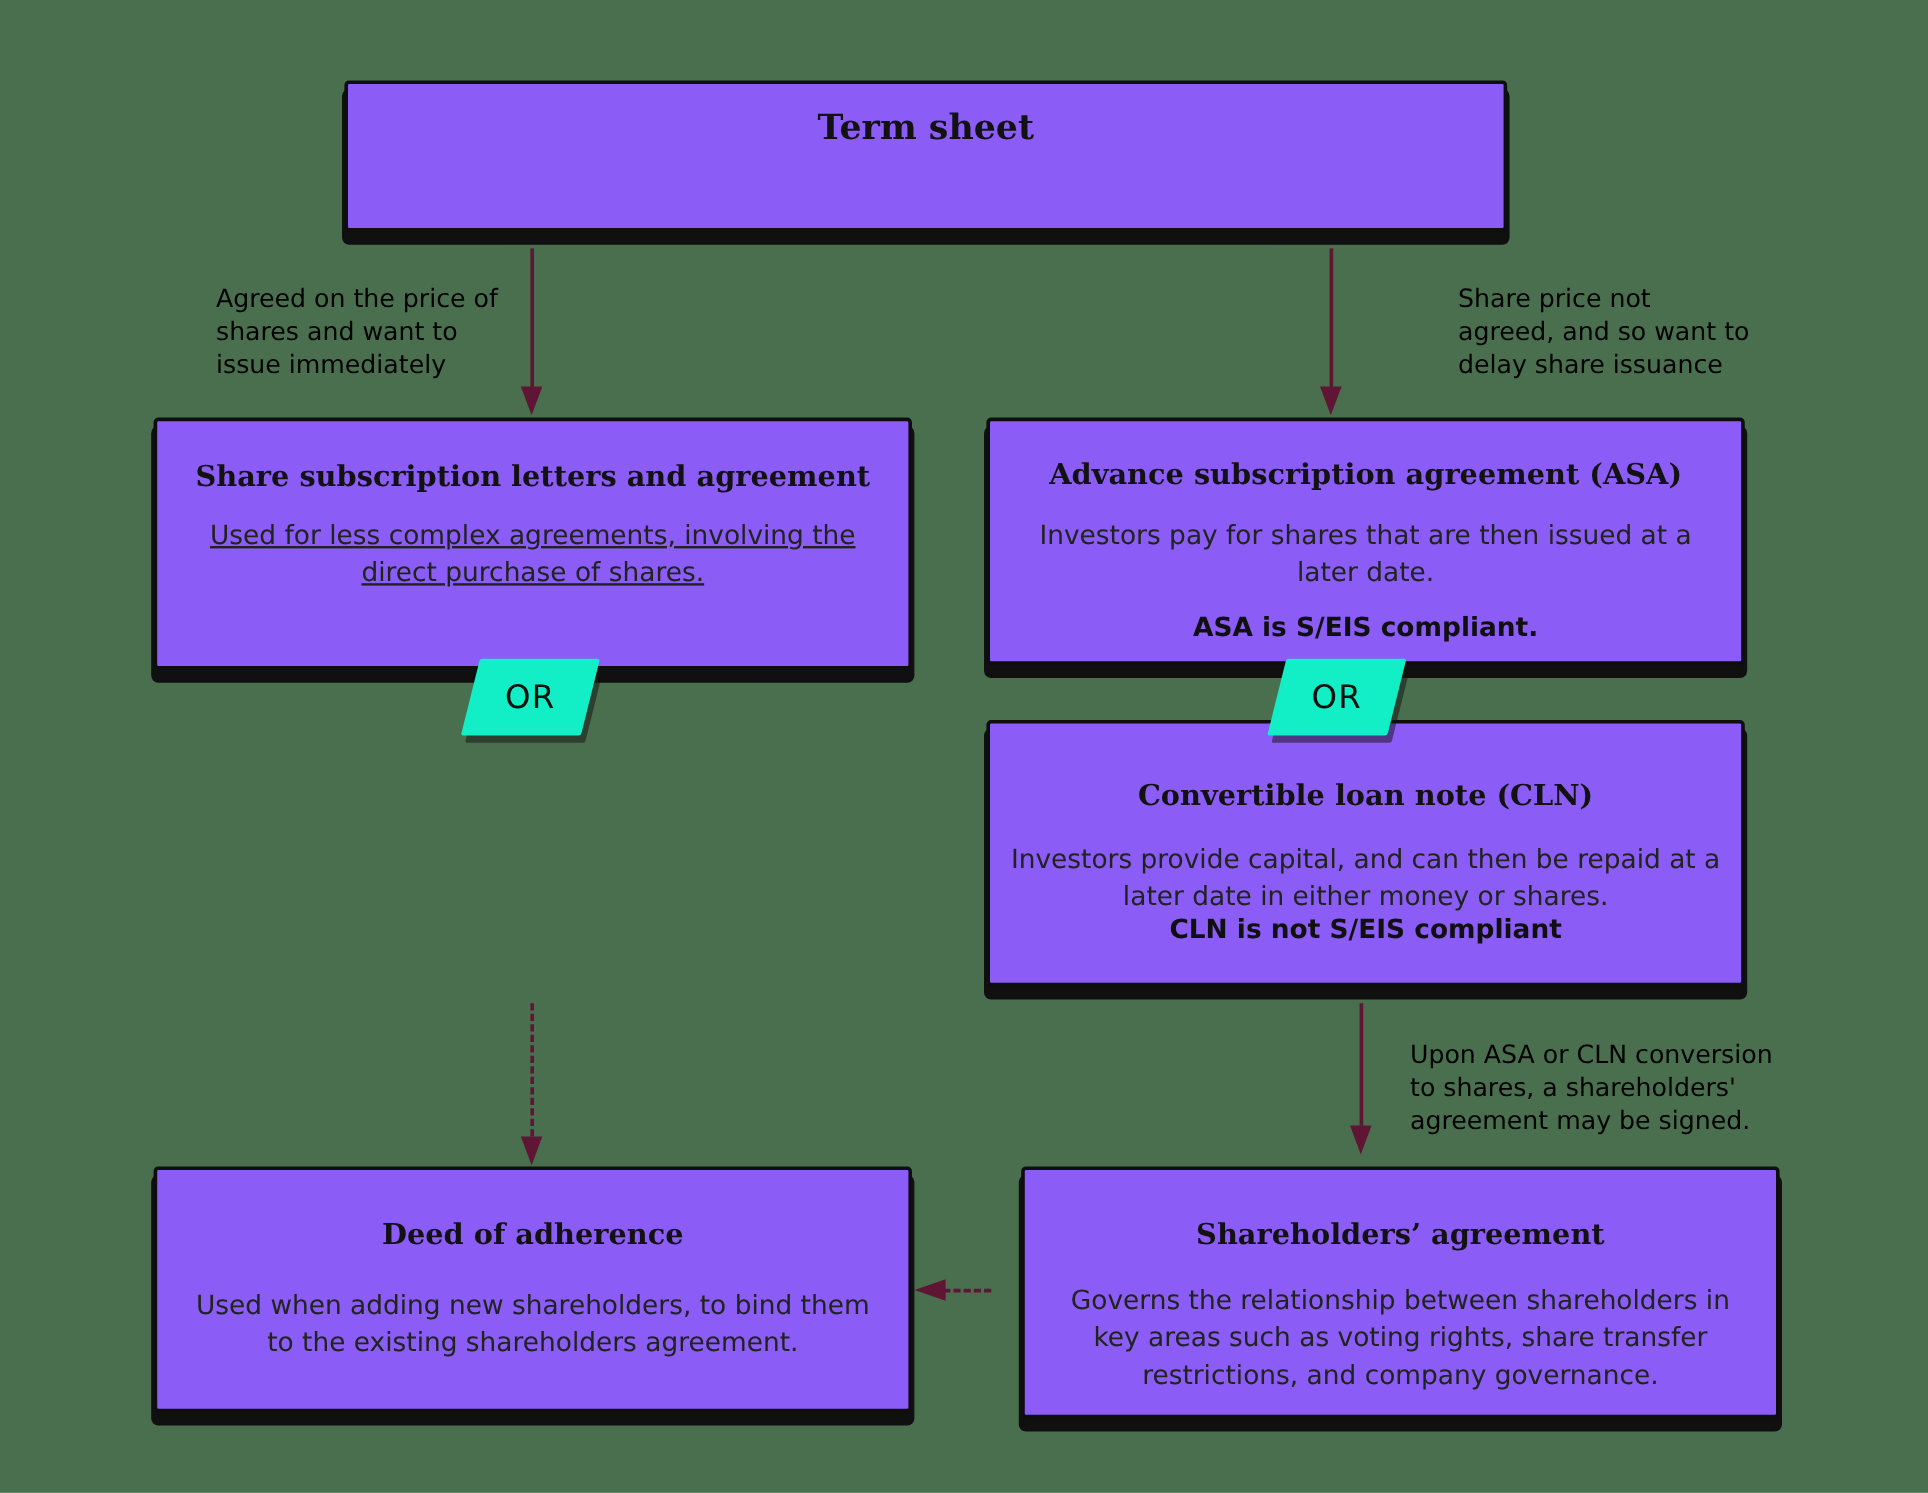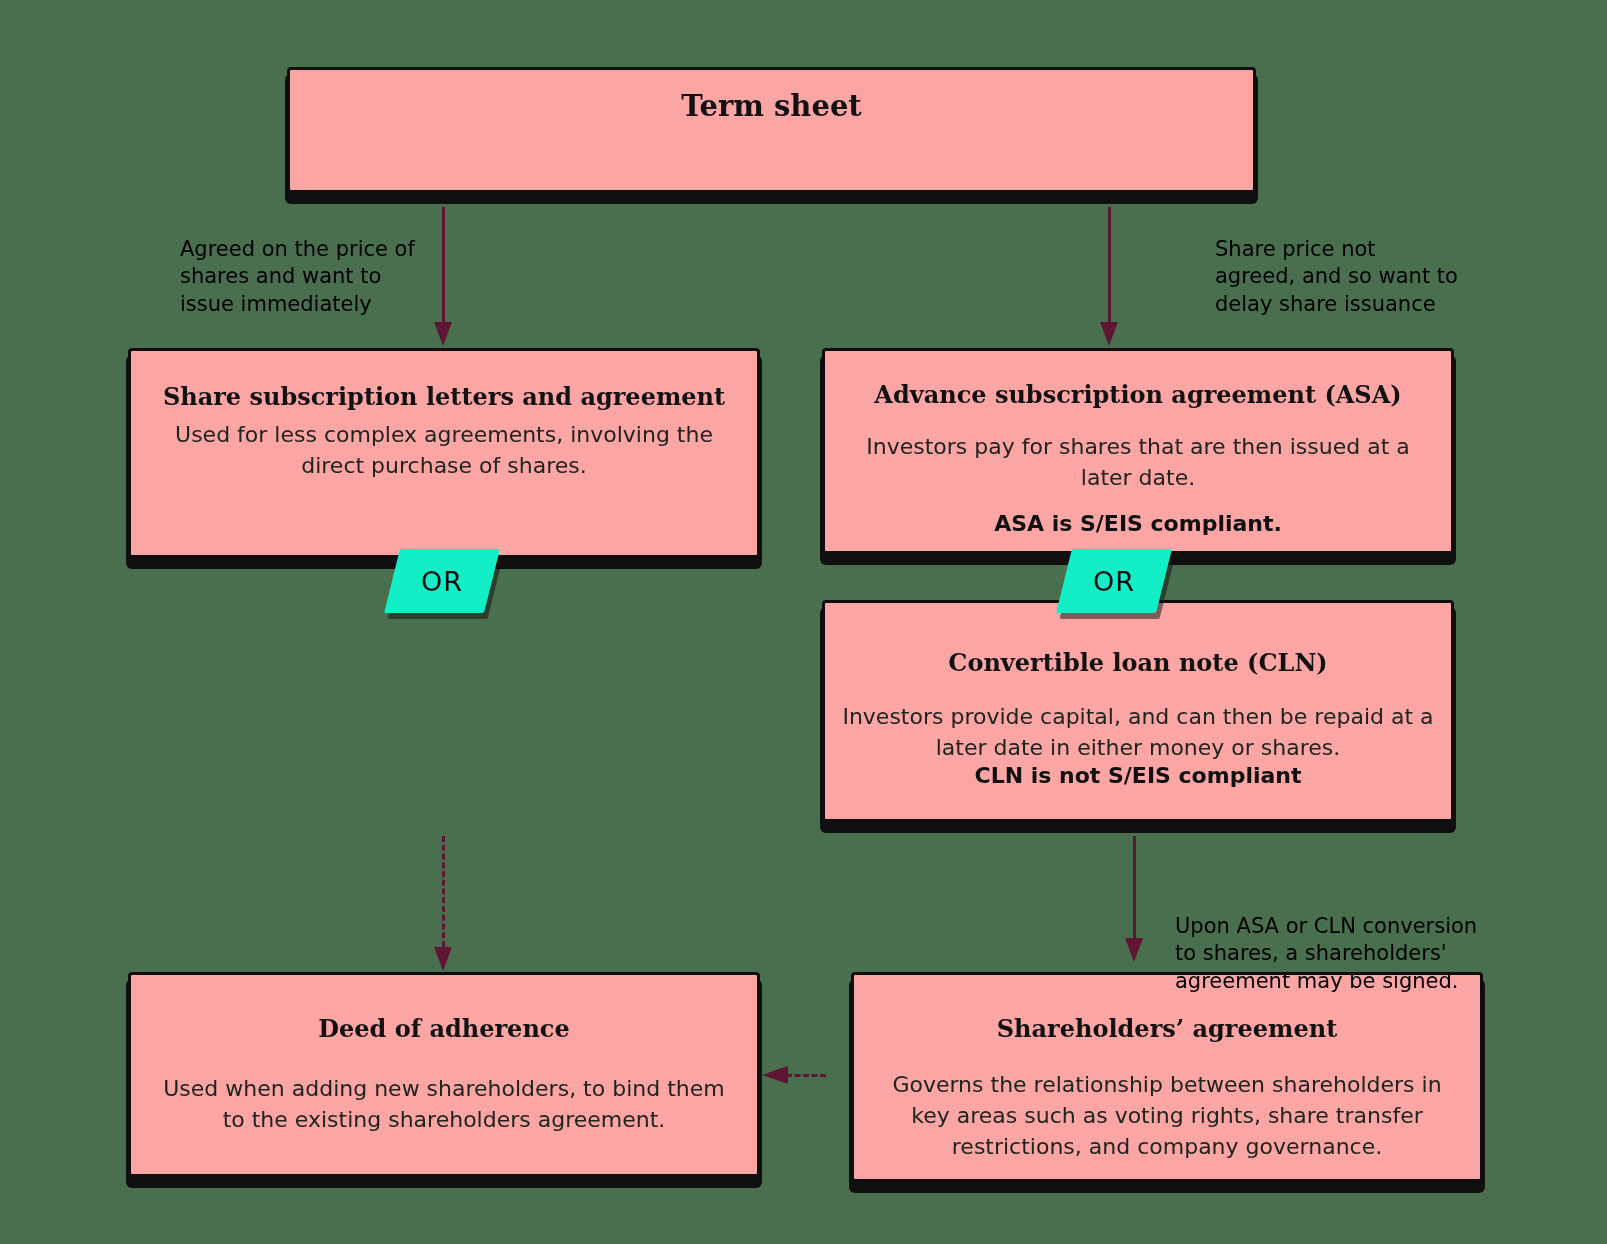--- a/index.html
+++ b/index.html
@@ -10,21 +10,21 @@
     width: 1607px;
     height: 1244px;
     background: #4a6f4e;
     font-family: "DejaVu Sans", sans-serif;
   }
 
   
   .box {
     position: absolute;
     box-sizing: border-box;
-    background: #fca5a5;
+    background: #8b5cf6;
     border: 3px solid #0e0e0e;
     border-radius: 4px;
     box-shadow: 0 9px 0 2px #101010;
     display: flex;
     flex-direction: column;
     align-items: center;
     text-align: center;
   }
   .box-title {
     font-family: "DejaVu Serif", serif;
@@ -42,21 +42,21 @@
     font-size: 22px;
     font-weight: bold;
     color: #101010;
   }
 
   #box-term        { left: 287px; top: 67px;  width: 969px; height: 126px; padding-top: 20px; }
   #box-term .box-title { font-size: 29px; }
   #box-term .box-body  { margin-top: 20px; }
 
   #box-ssl   { left: 128px; top: 348px; width: 632px; height: 210px; padding-top: 32px; }
-  #box-ssl .box-body { margin-top: 8px; max-width: 540px; }
+  #box-ssl .box-body { margin-top: 20px; max-width: 540px; text-decoration: underline; }
 
   #box-asa   { left: 822px; top: 348px; width: 632px; height: 206px; padding-top: 30px; }
   #box-asa .box-body { margin-top: 22px; max-width: 560px; }
   #box-asa .box-note { margin-top: 18px; }
 
   #box-inv   { left: 128px; top: 600px; width: 632px; height: 224px; padding-top: 46px; }
   #box-inv .box-body { margin-top: 26px; max-width: 600px; }
 
   #box-cln   { left: 822px; top: 600px; width: 632px; height: 222px; padding-top: 46px; }
   #box-cln .box-body { margin-top: 24px; max-width: 600px; }
@@ -72,21 +72,21 @@
   .annot {
     position: absolute;
     font-size: 21px;
     font-weight: normal;
     color: #000000;
     line-height: 1.3;
     white-space: pre-line;
   }
   #annot-left  { left: 180px;  top: 236px; }
   #annot-right { left: 1183px; top: 236px; margin-left: 32px; }
-  #annot-conv  { left: 1175px; top: 866px; margin-top: 47px; }
+  #annot-conv  { left: 1175px; top: 866px; }
 
   
   .vline {
     position: absolute;
     width: 3px;
     background: #5f1634;
   }
   .vline-dashed {
     position: absolute;
     width: 0;

